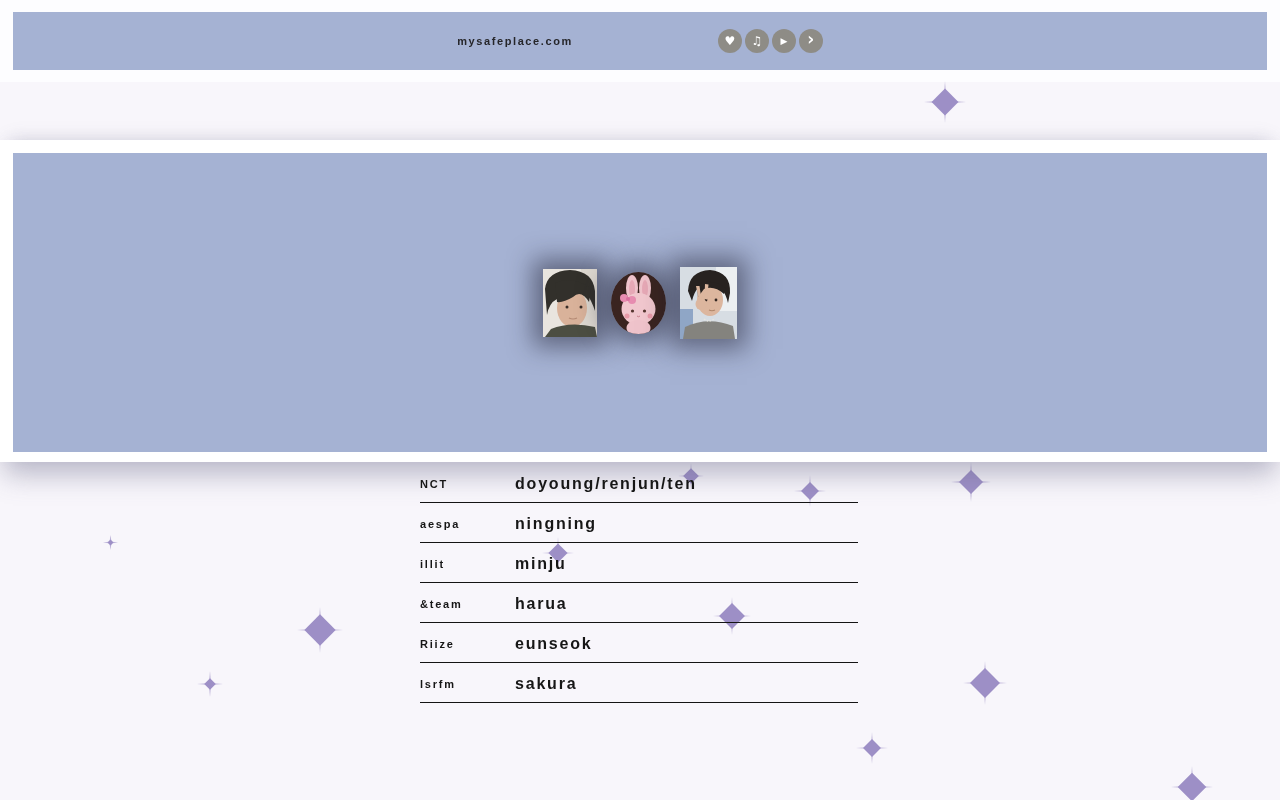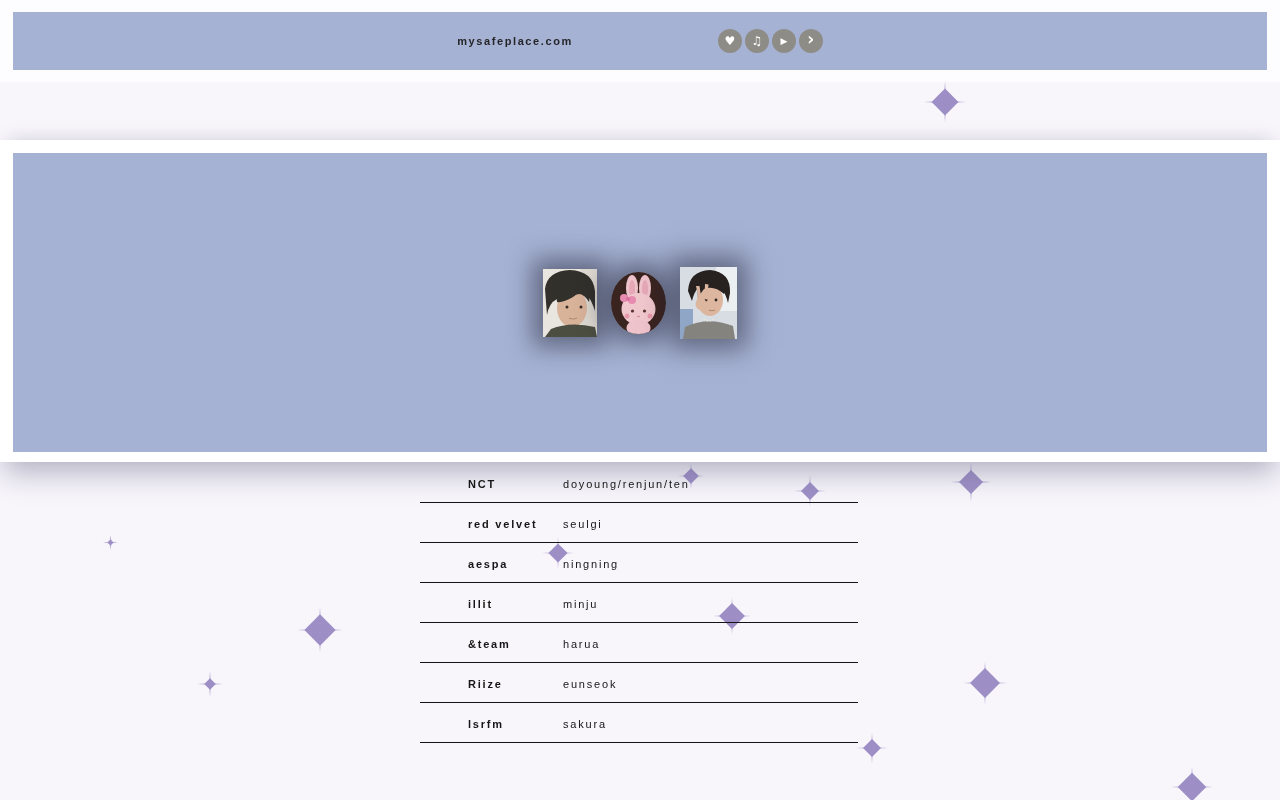--- a/index.html
+++ b/index.html
@@ -36,22 +36,22 @@
   .photo{box-shadow:0 0 24px 10px rgba(28,28,46,.5);overflow:hidden;flex:0 0 auto;}
   .photo svg{display:block;width:100%;height:100%;}
   .photo-left{width:54px;height:68px;}
   .photo-oval{width:55px;height:62px;border-radius:50%;}
   .photo-right{width:57px;height:72px;}
   
   .bottom{position:absolute;left:0;top:462px;width:100%;height:338px;background:#f8f6fb;z-index:0;}
   
   .bias-table{position:absolute;left:420px;top:463px;width:438px;z-index:3;}
   .t-row{height:40px;display:flex;align-items:center;border-bottom:1px solid #141414;padding-top:2px;box-sizing:border-box;}
-  .t-group{width:95px;font-size:11px;font-weight:bold;letter-spacing:1.8px;color:#161616;flex:0 0 auto;margin-left:48px;}
-  .t-member{font-size:11px;font-weight:normal;letter-spacing:1.8px;color:#161616;}
+  .t-group{width:95px;font-size:11px;font-weight:bold;letter-spacing:1.8px;color:#161616;flex:0 0 auto;}
+  .t-member{font-size:16px;font-weight:bold;letter-spacing:1.8px;color:#161616;}
   
   .sparkle-layer{position:absolute;inset:0;z-index:1;pointer-events:none;}
   .sparkle{position:absolute;pointer-events:none;}
 </style>
 </head>
 <body>
 
 <div class="page">
 
   <header class="topbar">
@@ -137,24 +137,20 @@
   </section>
 
   <section class="bottom"></section>
 
   <div class="bias-table">
   <div class="t-row">
     <span class="t-group">NCT</span>
     <span class="t-member">doyoung/renjun/ten</span>
   </div>
 
-  <div class="t-row">
-    <span class="t-group">red velvet</span>
-    <span class="t-member">seulgi</span>
-  </div>
 
   <div class="t-row">
     <span class="t-group">aespa</span>
     <span class="t-member">ningning</span>
   </div>
 
   <div class="t-row">
     <span class="t-group">illit</span>
     <span class="t-member">minju</span>
   </div>

